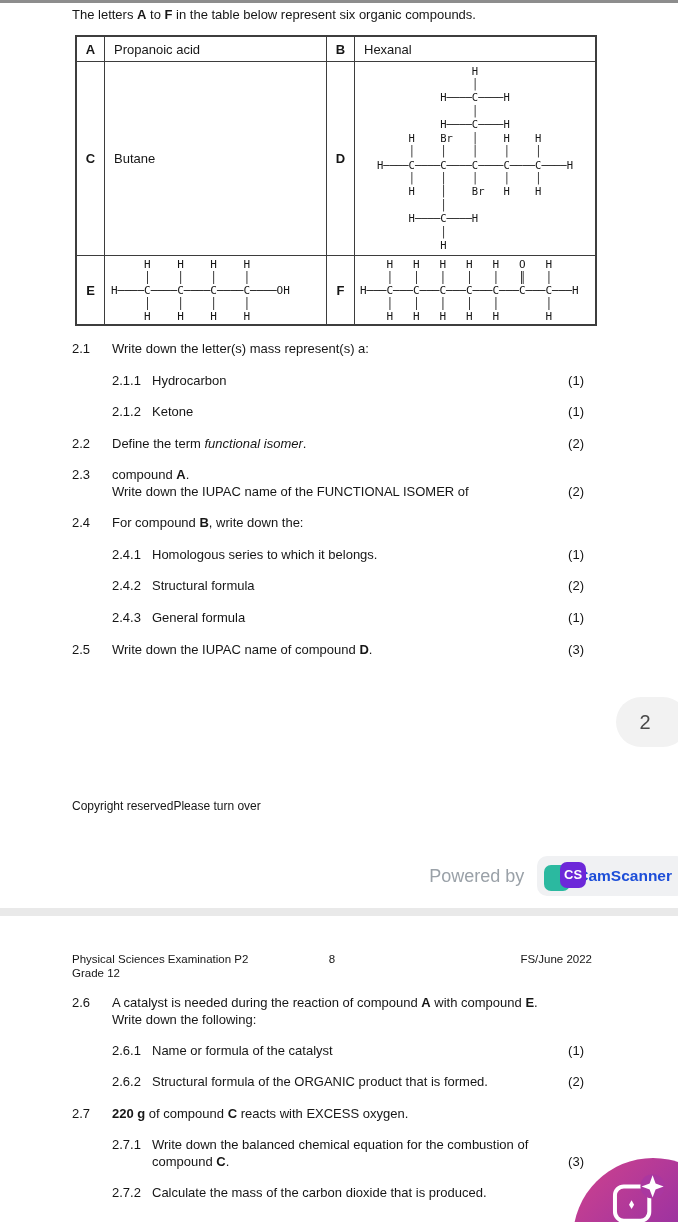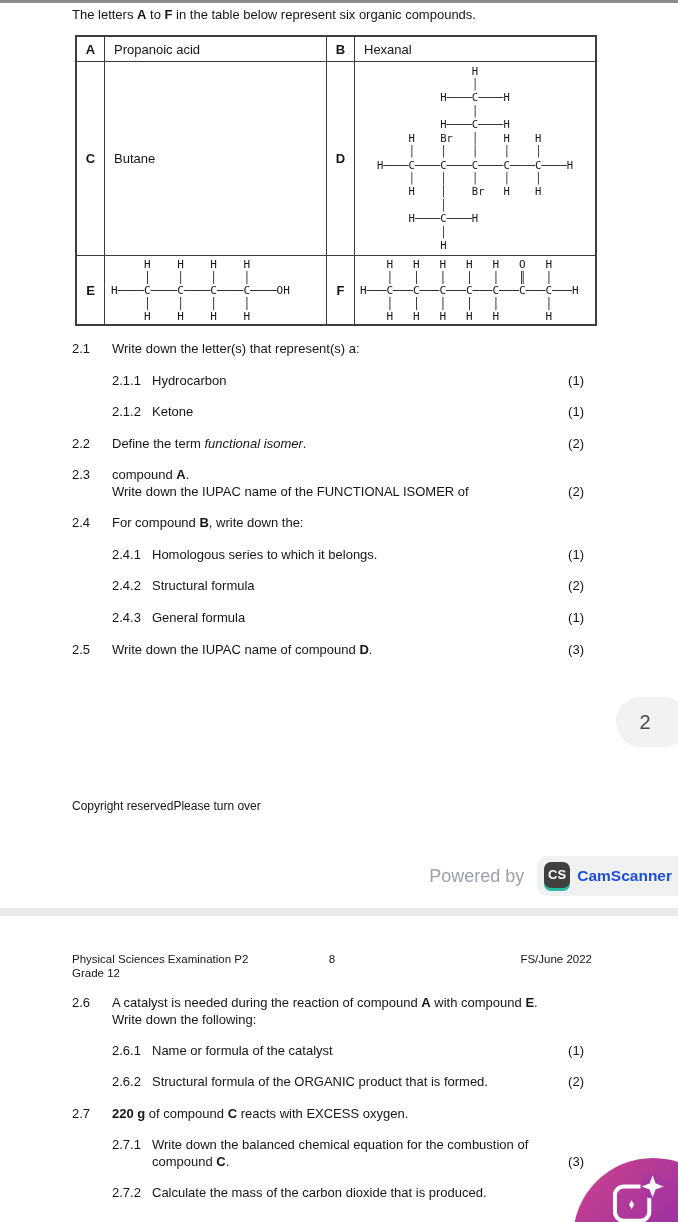--- a/index.html
+++ b/index.html
@@ -36,21 +36,21 @@
   .footer{position:absolute;left:72px;right:84px;top:799px;font-size:12px;
           display:flex;}
   
   .powered{position:absolute;top:856px;left:0;right:-8px;display:flex;justify-content:flex-end;
            align-items:center;gap:13px}
   .powered .plabel{font-size:18px;color:#9aa1a8}
   .cspill{display:flex;align-items:center;gap:7px;background:#f0f1f3;border-radius:10px;
           padding:5px 14px 5px 7px;height:30px}
   .csbadge{width:26px;height:29px;position:relative}
   .csbadge .teal{position:absolute;left:0;top:3px;width:26px;height:26px;border-radius:7px;background:#2bb9a0}
-  .csbadge .dark{position:absolute;left:0;top:0;width:26px;height:26px;border-radius:7px;background:#404040;
+  .csbadge .dark{position:absolute;left:16px;top:0;width:26px;height:26px;border-radius:7px;background:#6d28d9;
                  color:#fff;font-size:13px;font-weight:bold;display:flex;align-items:center;justify-content:center;
                  letter-spacing:.3px}
   .csname{font-size:15.5px;font-weight:600;color:#1d4ed8}
   .divider{position:absolute;top:908px;left:0;width:678px;height:8px;background:#e9e9e9}
   
   .p2h{position:absolute;left:72px;right:86px;top:952px;font-size:11.5px;line-height:14px}
   .p2h .c{position:absolute;left:0;right:0;text-align:center;top:0}
   .p2h .r{position:absolute;right:0;top:0}
   
   .fab{position:absolute;left:573px;top:1158px;width:160px;height:160px;border-radius:50%;
@@ -103,21 +103,21 @@
       <pre class="struct" style="margin:0">    H   H   H   H   H   O   H
     │   │   │   │   │   ║   │
 H───C───C───C───C───C───C───C───H
     │   │   │   │   │       │
     H   H   H   H   H       H</pre>
     </div>
 </div>
 
 <div class="qrow" style="top:340px">
   <span class="qnum">2.1</span>
-  <span class="qtext">Write down the letter(s) that represent(s) a:</span>
+  <span class="qtext">Write down the letter(s) mass represent(s) a:</span>
 </div>
 <div class="qrow" style="top:372px">
   <span class="qnum sub">2.1.1</span>
   <span class="qtext sub">Hydrocarbon</span>
   <span class="qmarks">(1)</span>
 </div>
 <div class="qrow" style="top:403px">
   <span class="qnum sub">2.1.2</span>
   <span class="qtext sub">Ketone</span>
   <span class="qmarks">(1)</span>

